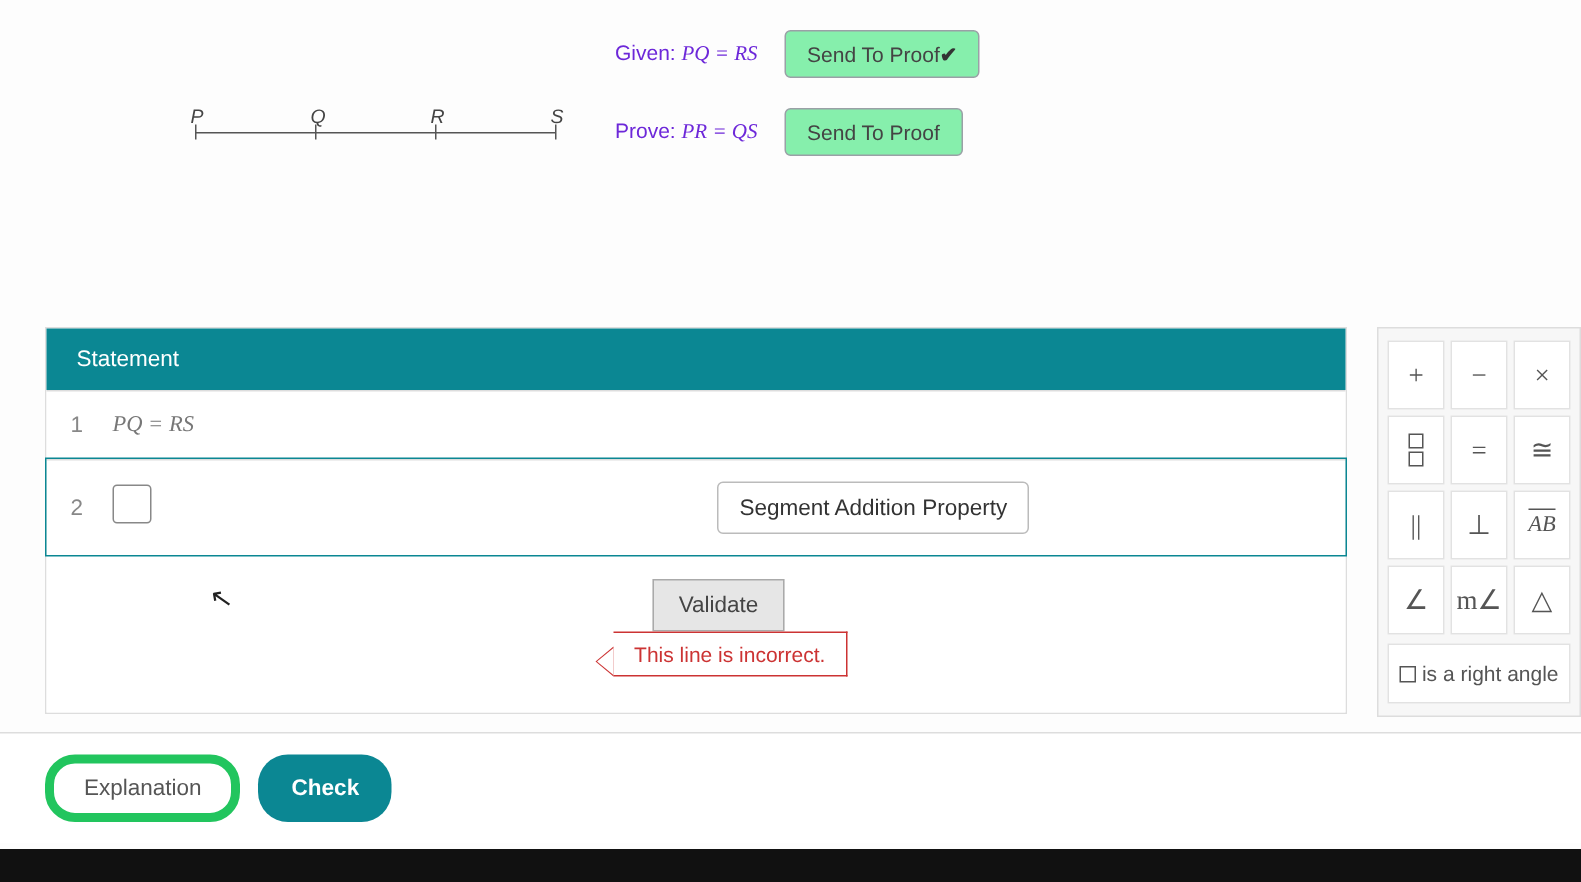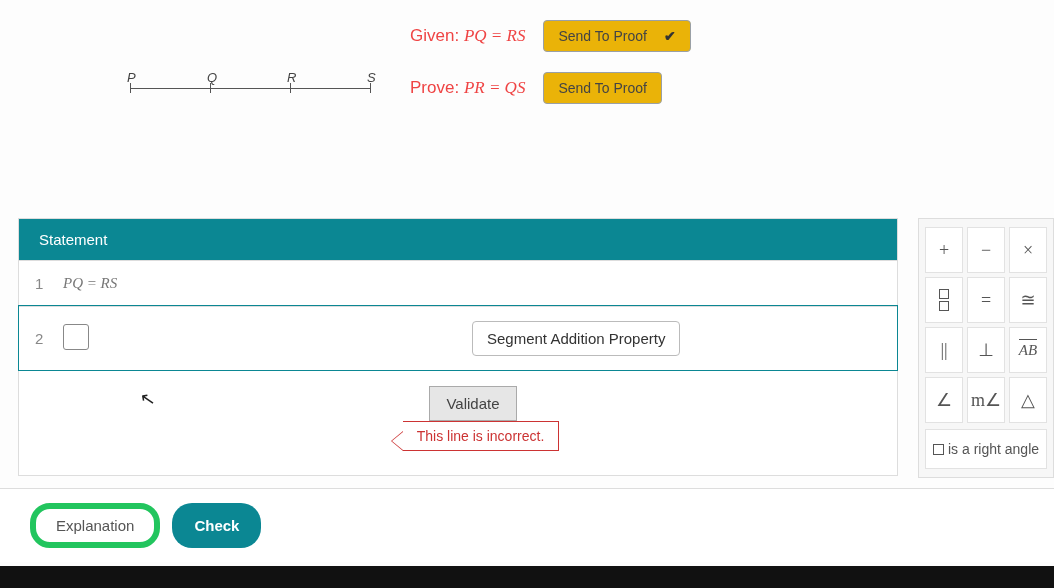--- a/index.html
+++ b/index.html
@@ -39,39 +39,39 @@
     font-style: italic;
     font-size: 13px;
     color: #444;
   }
   .tick {
     position: absolute;
     top: 3px; width: 1px; height: 10px; background: #555;
   }
   .gp-rows { display: flex; flex-direction: column; gap: 20px; padding-top: 10px;}
   .gp-row { display: flex; align-items: center; gap: 18px; }
-  .gp-label { font-size: 17px; color: #ef4444; }
+  .gp-label { font-size: 14px; color: #6d28d9; }
   .math { font-style: italic; font-family: "Times New Roman", serif; }
   .stp-btn {
     border: 1px solid #9aa0a6;
-    background: #eab308;
+    background: #86efac;
     border-radius: 4px;
     padding: 7px 14px;
     font-size: 14px;
     color: #444;
-    display: flex; align-items: center; gap: 17px;
+    display: flex; align-items: center; gap: 0;
     cursor: pointer;
   }
   .check-mark { color: #333; font-weight: bold; }
   .lower {
     display: flex;
     gap: 20px;
     align-items: flex-start;
     position: absolute;
-    left: 18px;
+    left: 30px;
     top: 218px;
     right: 0;
   }
   .proof-table {
     width: 880px;
     border: 1px solid #ddd;
   }
   .pt-head {
     display: flex;
     background: #0b8793;

